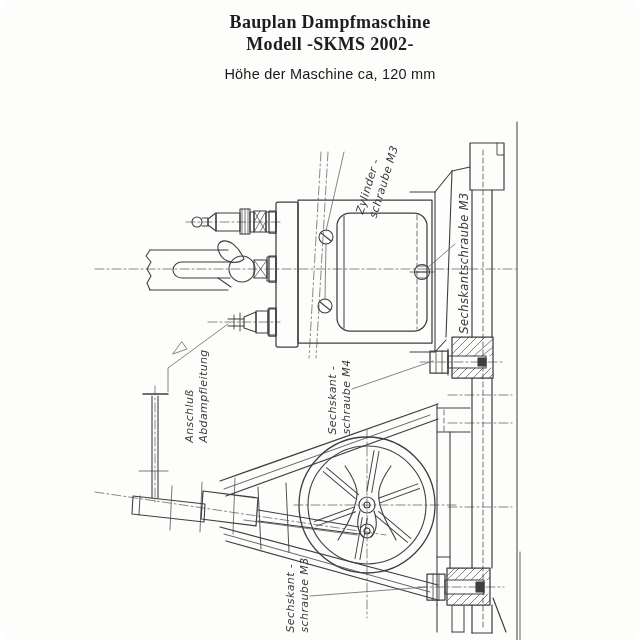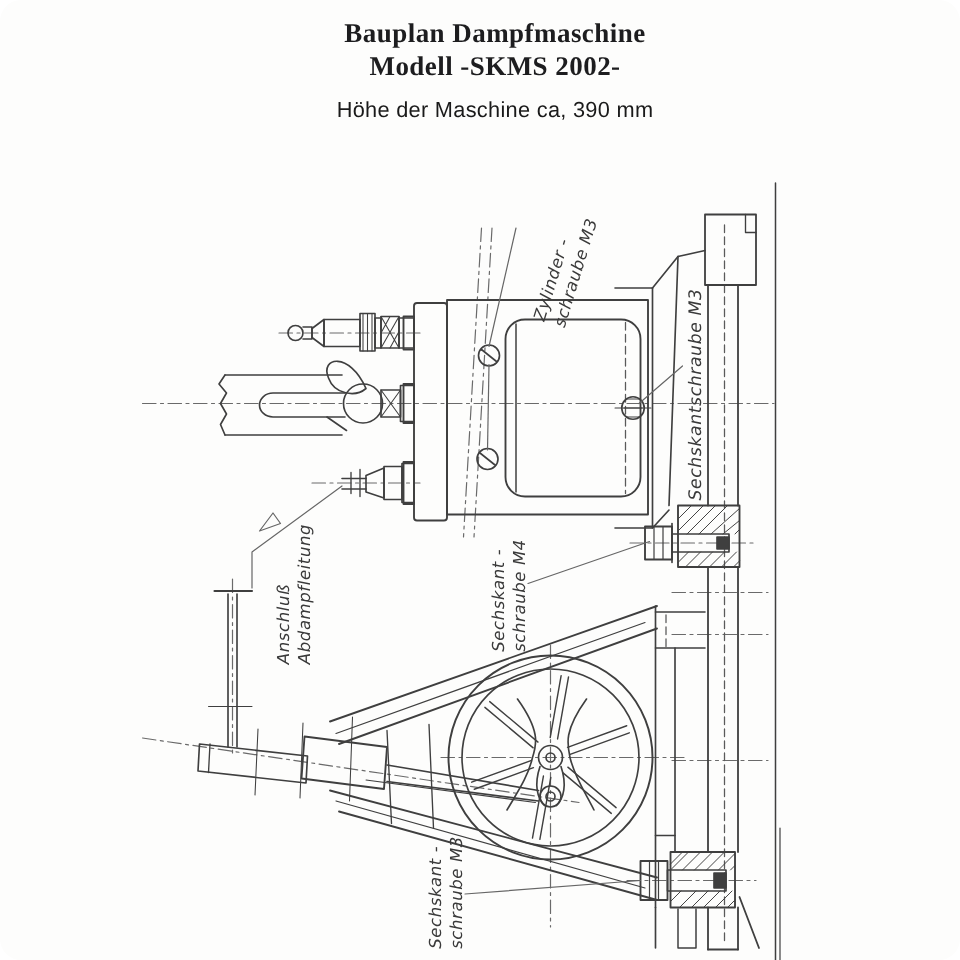--- a/index.html
+++ b/index.html
@@ -228,21 +228,21 @@
         <path d="M310,596 L427,587"></path>
         <path d="M228,324 L168,368 L168,392"></path>
         <path d="M173,354 L187,349 L182,342 Z"></path>
       </g>
     </g>
   </svg>
 
   <div class="title-block">
     <div class="title-line">Bauplan Dampfmaschine</div>
     <div class="title-line">Modell -SKMS 2002-</div>
-    <div class="subtitle">Höhe der Maschine ca, 390 mm</div>
+    <div class="subtitle">Höhe der Maschine ca, 120 mm</div>
   </div>
 
   <div class="lbl" style="left:378px;top:180px;transform:translate(-50%,-50%) rotate(-73deg);">
     <span>Zylinder -</span>
     <span>schraube M3</span>
   </div>
 
   <div class="lbl" style="left:464px;top:263px;transform:translate(-50%,-50%) rotate(-90deg);font-size:11.5px;">
     <span>Sechskantschraube M3</span>
   </div>

